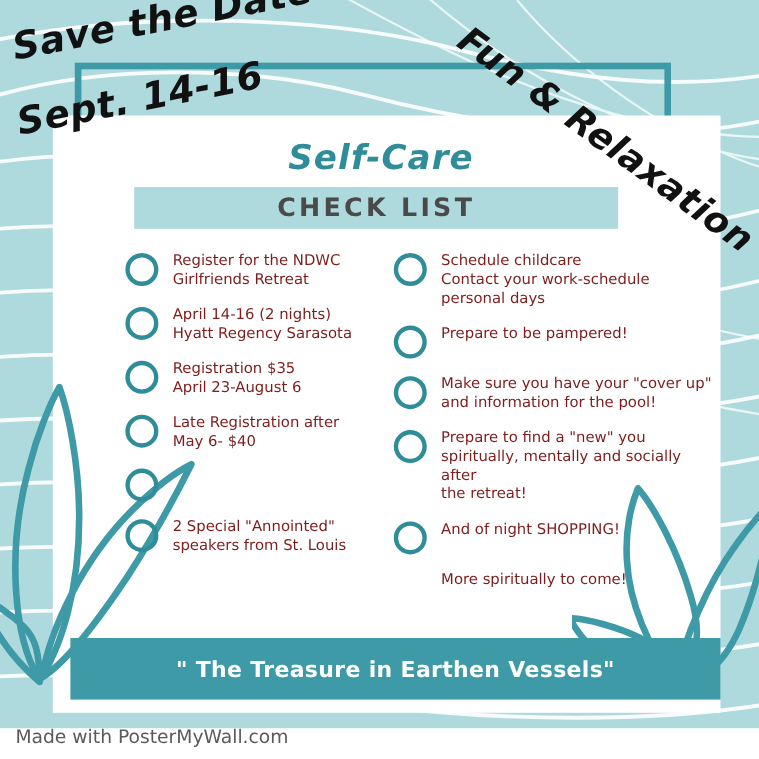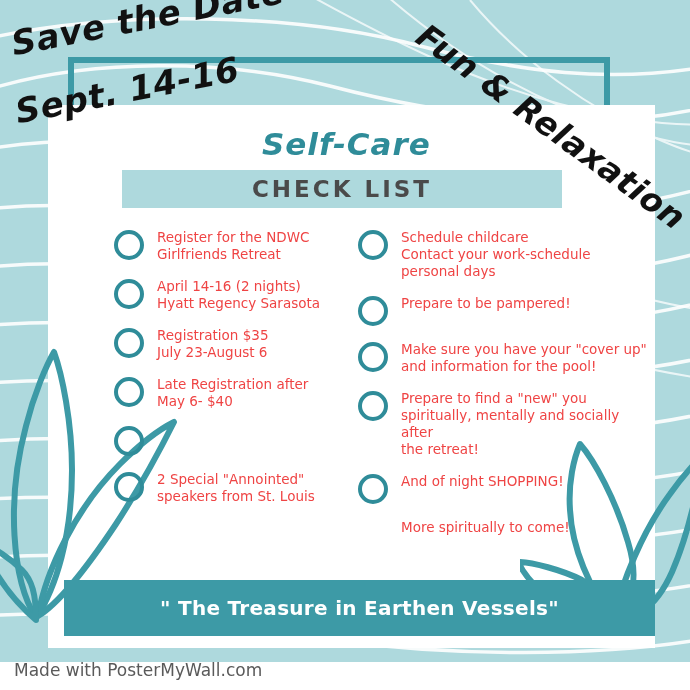--- a/index.html
+++ b/index.html
@@ -178,21 +178,21 @@
     border-radius: 50%;
     box-sizing: border-box;
     margin-right: 13px;
     margin-top: 2px;
   }
   .bullet.hidden { visibility: hidden; }
   .item-text {
     font-family: "DejaVu Sans", sans-serif;
     font-size: 13.5px;
     line-height: 17px;
-    color: #ef4444;
+    color: #7f1d1d;
     white-space: pre-line;
     padding-top: 1px;
   }
   .col-right .item-text { font-size: 13.5px; }
 
   
   .banner {
     position: absolute;
     left: 64px;
     top: 580px;
@@ -291,21 +291,21 @@
 Girlfriends Retreat</span>
       </div>
       <div class="item">
         <span class="bullet"></span>
         <span class="item-text"> April 14-16 (2 nights)
 Hyatt Regency Sarasota</span>
       </div>
       <div class="item">
         <span class="bullet"></span>
         <span class="item-text">Registration  $35
- July 23-August 6</span>
+ April 23-August 6</span>
       </div>
       <div class="item">
         <span class="bullet"></span>
         <span class="item-text">Late Registration after
 May 6- $40</span>
       </div>
       <div class="item">
         <span class="bullet"></span>
       </div>
       <div class="item">

